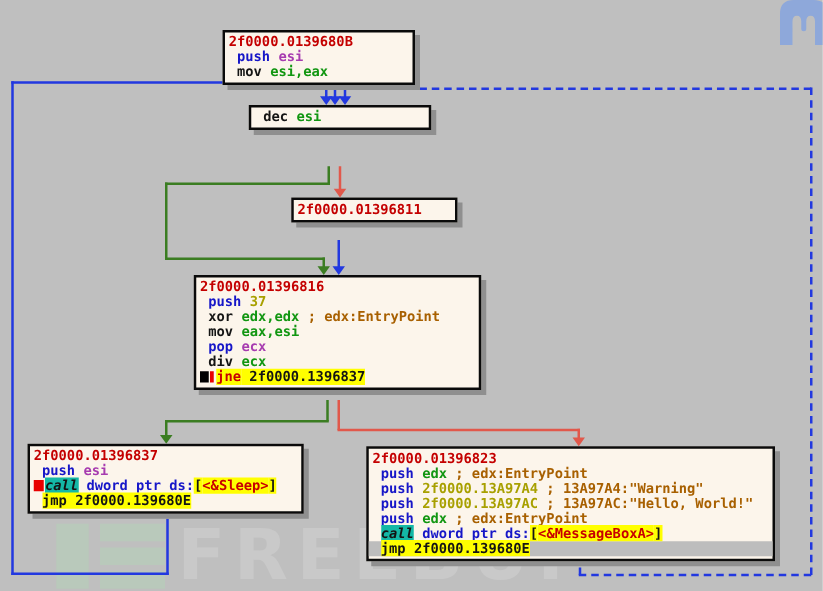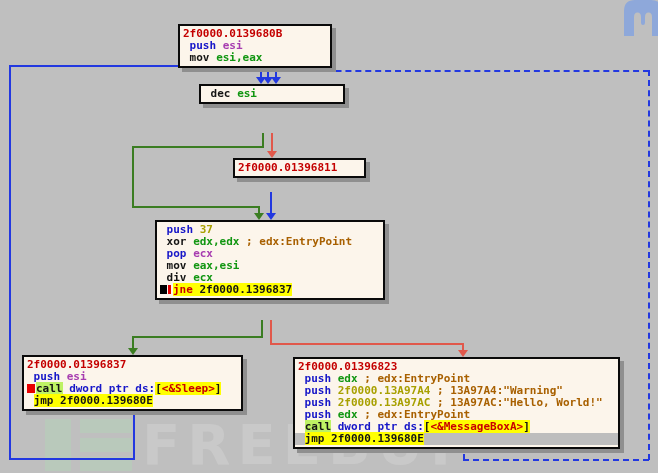--- a/index.html
+++ b/index.html
@@ -26,21 +26,21 @@
   .ln.sel{background:#bdbdbd;margin:0 -3px;padding:0 3px;}
   .t-m{color:#141414;}
   .t-k{color:#1616c8;}
   .t-r{color:#119611;}
   .t-p{color:#a73cb0;}
   .t-n{color:#a8a000;}
   .t-c{color:#a86000;}
   .t-jcc{color:#c80000;}
   .t-sym{color:#c80000;}
   .bg-y{background:#ffff00;}
-  .bg-cy{background:#bef264;}
+  .bg-cy{background:#14b8a6;font-style:italic;}
   .mk{display:inline-block;vertical-align:-1px;}
   .mk-red-square{width:8px;height:9px;background:#e80000;margin-right:1px;}
   .mk-black-square{width:7px;height:9px;background:#000;margin-right:1px;}
   .mk-red-bar{width:3px;height:9px;background:#e80000;margin-right:2px;}
 </style>
 </head>
 <body>
 
 <div id="canvas">
 
@@ -100,24 +100,25 @@
         <div class="ln"><span class="t-k"> push </span><span class="t-p">esi</span></div>
         <div class="ln"><span class="t-m"> mov </span><span class="t-r">esi,eax</span></div>
       </div>
       <div class="blk" style="left: 199px; top: 84px; width: 146px;">
         <div class="ln"><span class="t-m"> dec </span><span class="t-r">esi</span></div>
       </div>
       <div class="blk" style="left: 205px; top: 158px; width: 133px; margin-left: 28px;">
         <div class="ln title">2f0000.01396811</div>
       </div>
       <div class="blk" style="left: 155px; top: 220px; width: 230px;">
+        <div class="ln title">2f0000.01396816</div>
         <div class="ln"><span class="t-k"> push </span><span class="t-n">37</span></div>
         <div class="ln"><span class="t-m"> xor </span><span class="t-r">edx,edx</span><span class="t-c"> ; edx:EntryPoint</span></div>
+        <div class="ln"><span class="t-m"> mov </span><span class="t-r">eax,esi</span></div>
         <div class="ln"><span class="t-k"> pop </span><span class="t-p">ecx</span></div>
-        <div class="ln"><span class="t-m"> mov </span><span class="t-r">eax,esi</span></div>
         <div class="ln"><span class="t-m"> div </span><span class="t-r">ecx</span></div>
         <div class="ln"><span class="mk mk-black-square"></span><span class="mk mk-red-bar"></span><span class="t-jcc bg-y">jne</span><span class="t-m bg-y"> 2f0000.1396837</span></div>
       </div>
       <div class="blk" style="left: 22px; top: 355px; width: 221px;">
         <div class="ln title">2f0000.01396837</div>
         <div class="ln"><span class="t-k"> push </span><span class="t-p">esi</span></div>
         <div class="ln"><span class="mk mk-red-square"></span><span class="t-m bg-cy">call</span><span class="t-m"> </span><span class="t-k">dword ptr </span><span class="t-k">ds:</span><span class="t-m bg-y">[</span><span class="t-sym bg-y">&lt;&amp;Sleep&gt;</span><span class="t-m bg-y">]</span></div>
         <div class="ln"><span class="t-m"> </span><span class="t-m bg-y">jmp 2f0000.139680E</span></div>
       </div>
       <div class="blk" style="left: 293px; top: 357px; width: 327px;">

